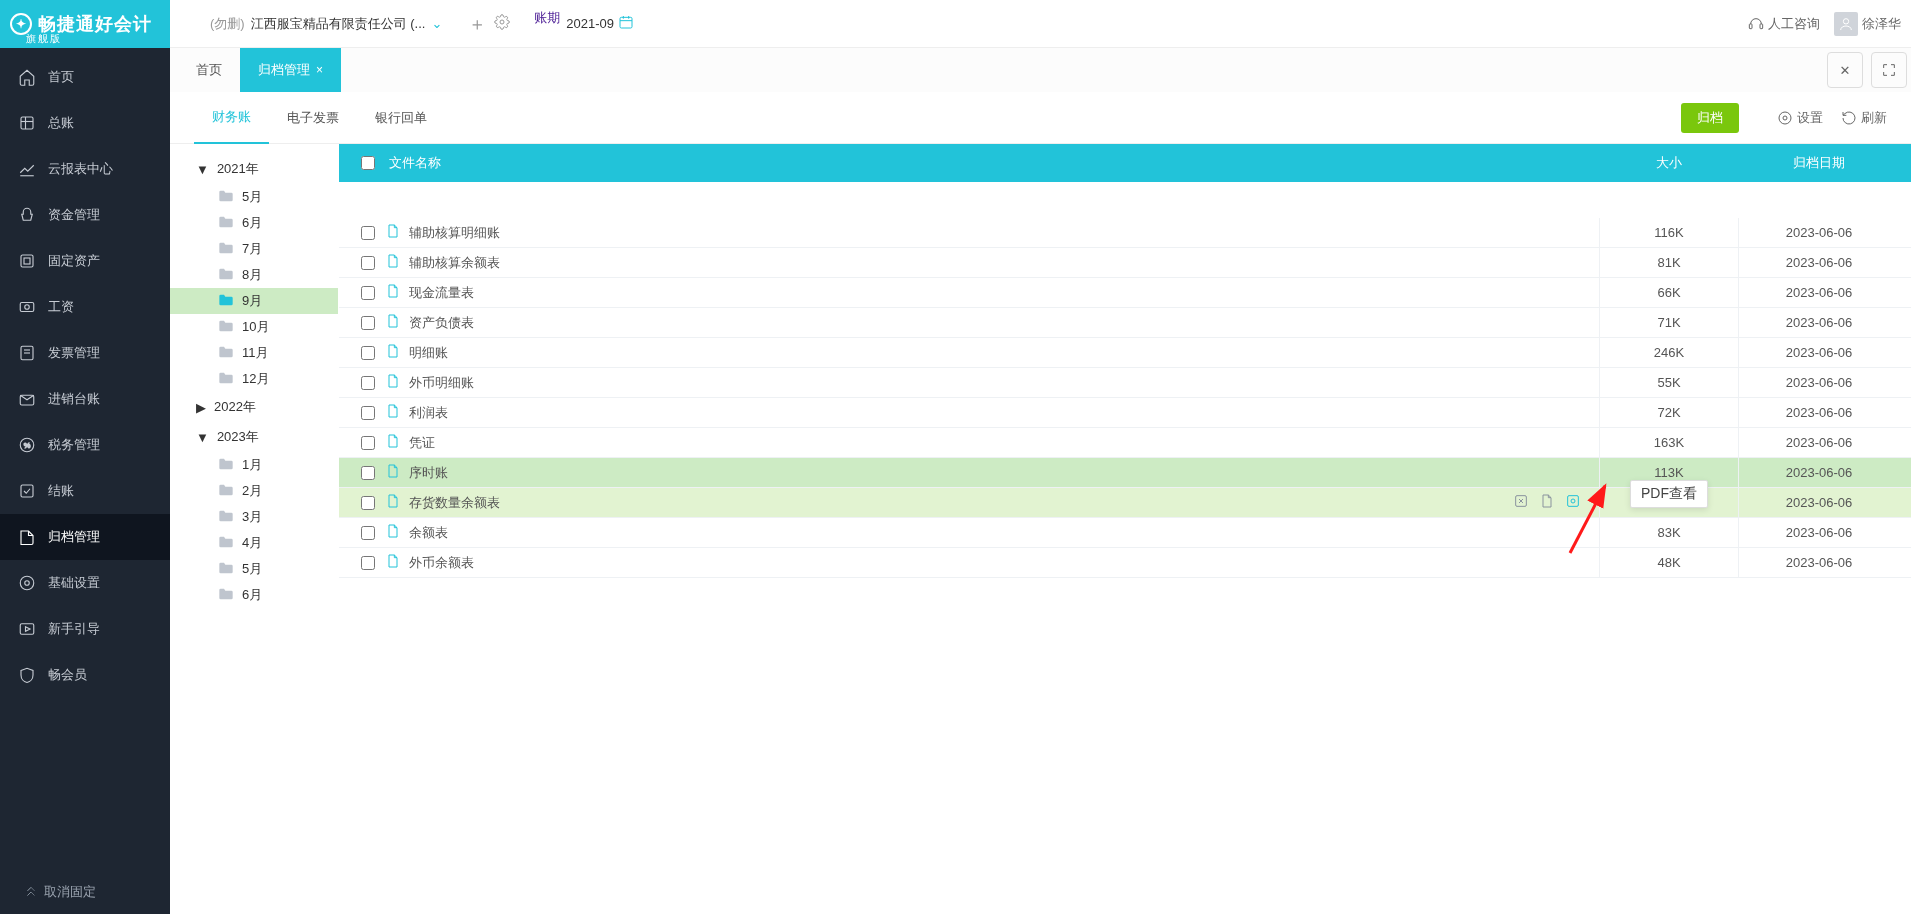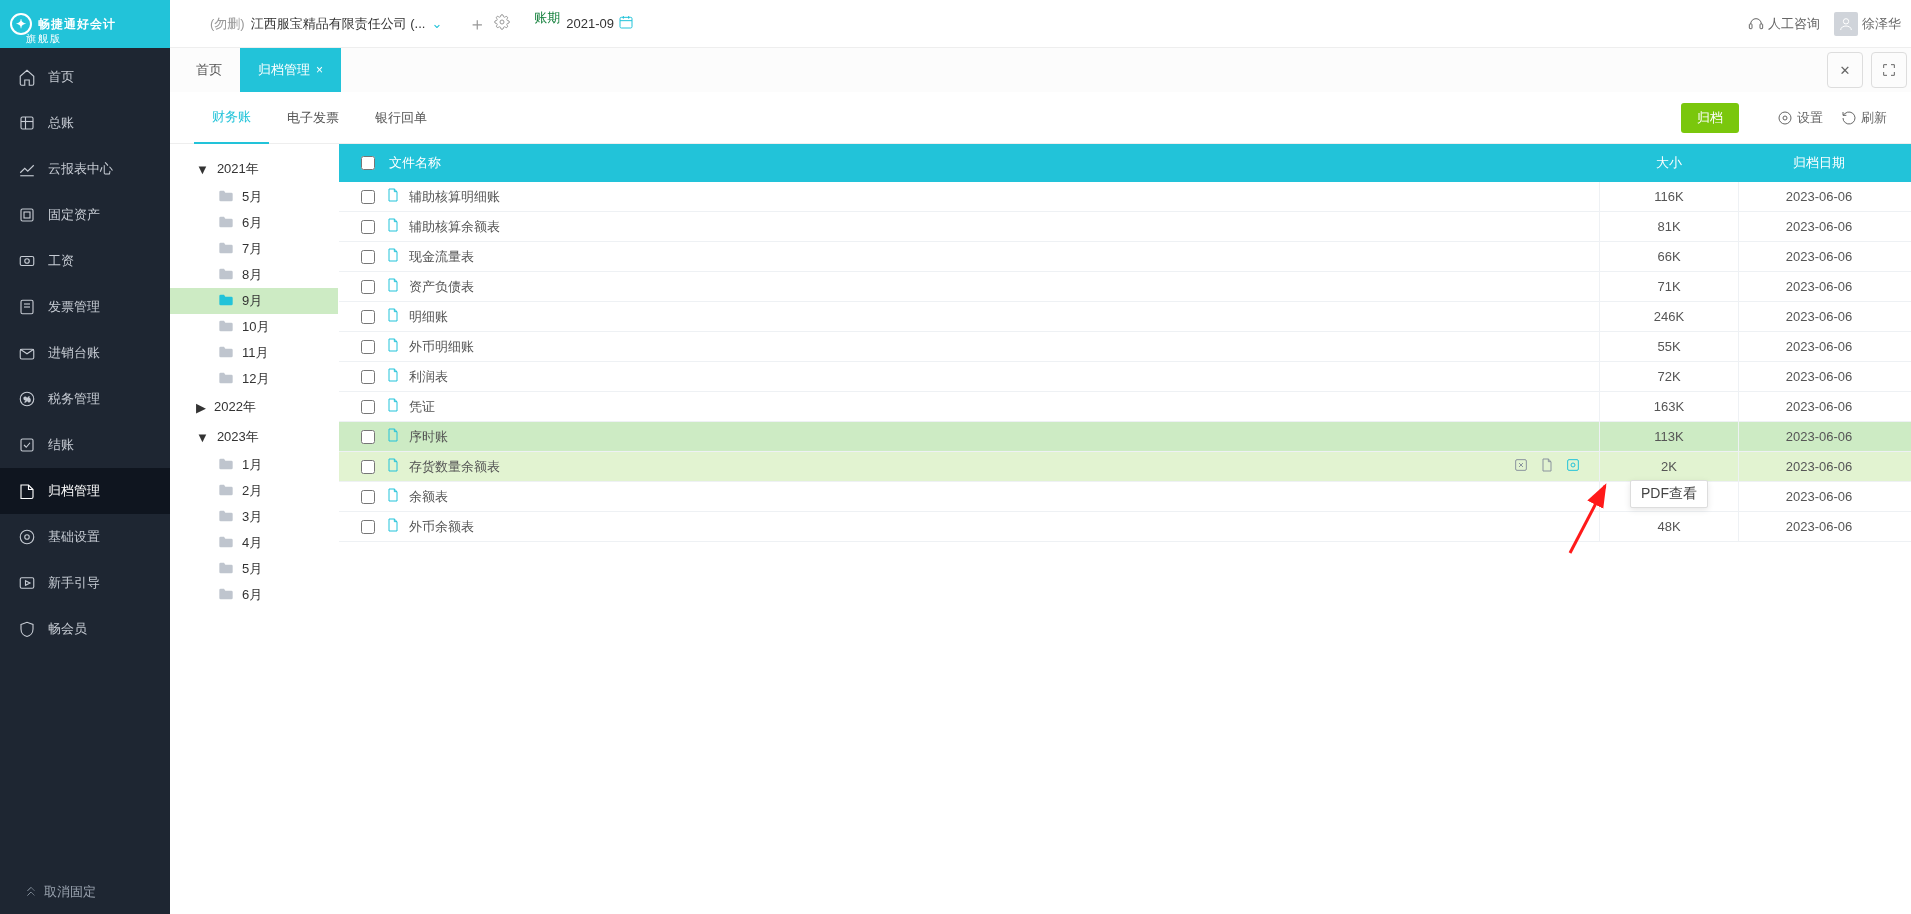--- a/index.html
+++ b/index.html
@@ -3,41 +3,41 @@
 <meta charset="utf-8">
 <style>
 * { margin:0; padding:0; box-sizing:border-box; }
 body { font-family:"Microsoft YaHei","PingFang SC",Arial,sans-serif; font-size:13px; color:#333; background:#fff; width:1911px; height:914px; overflow:hidden; position:relative; }
 .app { display:flex; height:100%; }
 
 
 .sidebar { width:170px; background:#1e2632; color:#c6cbd3; display:flex; flex-direction:column; }
 .brand { background:#22c3d9; height:48px; display:flex; align-items:center; padding:0 10px; color:#fff; }
 .brand-icon { width:22px; height:22px; border:2px solid #fff; border-radius:50%; display:flex; align-items:center; justify-content:center; font-size:12px; font-weight:bold; margin-right:6px; }
-.brand-title { font-size:12px; font-weight:bold; letter-spacing:1px; }
+.brand-title { font-size:18px; font-weight:bold; letter-spacing:1px; }
 .brand-sub { position:absolute; top:32px; left:26px; font-size:10px; color:#fff; letter-spacing:2px; }
 .nav { flex:1; padding-top:6px; }
 .nav-item { display:flex; align-items:center; height:46px; padding:0 18px; cursor:pointer; gap:12px; }
 .nav-item.active { background:#0f151f; color:#fff; }
 .nav-icon { width:18px; height:18px; display:flex; align-items:center; justify-content:center; }
 .nav-icon svg{ width:18px;height:18px; stroke:#c6cbd3; fill:none; stroke-width:1.5;}
 .nav-item.active .nav-icon svg{ stroke:#fff;}
 .footer-pin { height:44px; display:flex; align-items:center; padding:0 24px; color:#9aa3af; cursor:pointer; gap:6px; }
 .footer-pin svg{ width:14px;height:14px; stroke:#9aa3af; fill:none;}
 
 
 .main { flex:1; display:flex; flex-direction:column; background:#fff; }
 
 
 .topbar { height:48px; border-bottom:1px solid #eee; display:flex; align-items:center; padding:0 10px 0 20px; color:#333; }
 .company { color:#333; display:flex; align-items:center; gap:6px; }
 .prefix{ color:#999;margin-left:20px;}
 .chev-down{ color:#22c3d9;}
 .topbar .spacer{ flex:1;}
-.period-label{ color:#15803d; margin:0 6px 12px 24px;}
+.period-label{ color:#4c1d95; margin:0 6px 12px 24px;}
 .period-val{ color:#333; margin-right:4px;}
 .cal-icon{ color:#22c3d9;}
 .tb-right{ display:flex; align-items:center; gap:14px; color:#666;}
 .tb-ic{ display:flex; align-items:center; gap:4px; cursor:pointer;}
 .avatar{ width:24px;height:24px;background:#d0d4da;border-radius:2px; display:flex;align-items:center;justify-content:center;}
 .plus, .gear { color:#999; cursor:pointer;}
 .topbar > .plus{ margin:0 8px 0 26px; font-size:18px;}
 svg.ico{width:16px;height:16px;fill:none;stroke:currentColor;stroke-width:1.5;}
 
 
@@ -66,21 +66,21 @@
 .tree{ width:168px; padding:10px 0; overflow:auto; }
 .tree-year{ display:flex; align-items:center; gap:8px; padding:6px 10px 6px 26px; cursor:pointer;}
 .tree-year .tri{ color:#333;}
 .tree-month{ display:flex; align-items:center; gap:8px; padding:4px 10px 4px 48px; color:#333; cursor:pointer; height:26px;}
 .tree-month .folder{ color:#bfc5ce;}
 .tree-month.selected{ background:#cdebc4;}
 .tree-month.selected .folder{ color:#22c3d9;}
 svg.folder{width:16px;height:14px; fill:currentColor;}
 
 
-.table{ flex:1; display:flex; flex-direction:column; overflow:hidden; border-left:1px solid #fff;}
+.table{ flex:1; display:flex; flex-direction:column; overflow:hidden; border-left:1px solid #fff;gap:36px;}
 .thead{ background:#22c3d9; color:#fff; display:flex; align-items:center; height:38px; padding:0 12px;}
 .th-check{ width:34px; display:flex; justify-content:center;}
 .th-name{ flex:1; padding-left:4px;}
 .th-size{ width:140px; text-align:center;}
 .th-date{ width:160px; text-align:center;}
 .tbody{ flex:1; overflow:auto;}
 .row{ display:flex; align-items:center; height:30px; border-bottom:1px solid #eef1f4; padding:0 12px; position:relative;}
 .row .cell-name{ flex:1; display:flex; align-items:center; gap:8px; color:#555;}
 .row .cell-size{ width:140px; text-align:center; color:#555; border-left:1px solid #eef1f4; border-right:1px solid #eef1f4; height:100%; display:flex; align-items:center; justify-content:center;}
 .row .cell-date{ width:160px; text-align:center; color:#555;}
@@ -134,20 +134,28 @@
           <span>总账</span>
         </div>
         <div class="nav-item">
           <span class="nav-icon">
             <svg viewBox="0 0 24 24">
               <polyline points="3 17 9 11 13 15 21 7"></polyline>
               <line x1="3" y1="21" x2="21" y2="21"></line>
             </svg>
           </span>
           <span>云报表中心</span>
+        </div>
+        <div class="nav-item">
+          <span class="nav-icon">
+            <svg viewBox="0 0 24 24">
+              <path d="M12 3a5 5 0 0 0-5 5v3H5l2 8h10l2-8h-2V8a5 5 0 0 0-5-5z"></path>
+            </svg>
+          </span>
+          <span>资金管理</span>
         </div>
         <div class="nav-item">
           <span class="nav-icon">
             <svg viewBox="0 0 24 24">
               <rect x="4" y="4" width="16" height="16" rx="2"></rect>
               <rect x="8" y="8" width="8" height="8"></rect>
             </svg>
           </span>
           <span>固定资产</span>
         </div>

